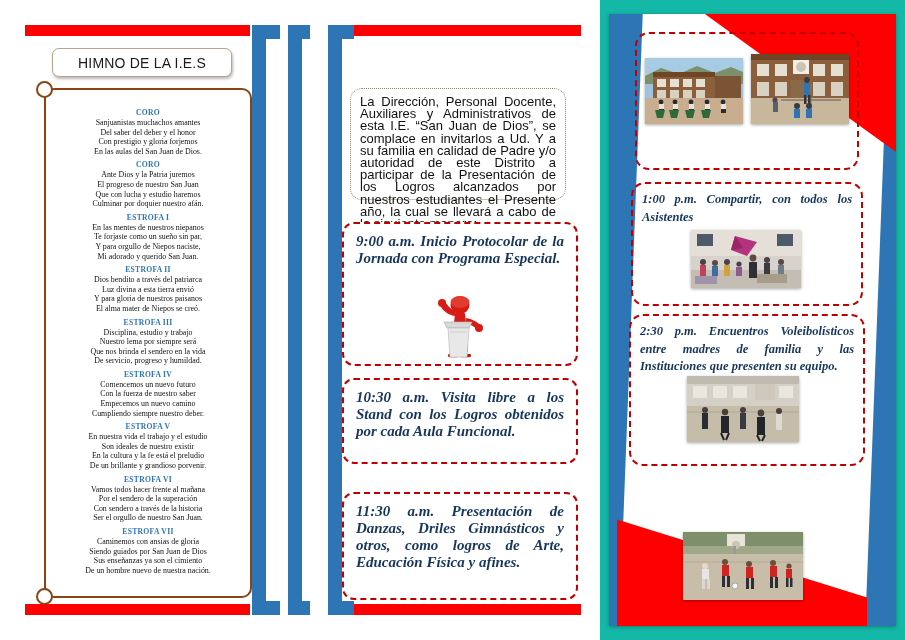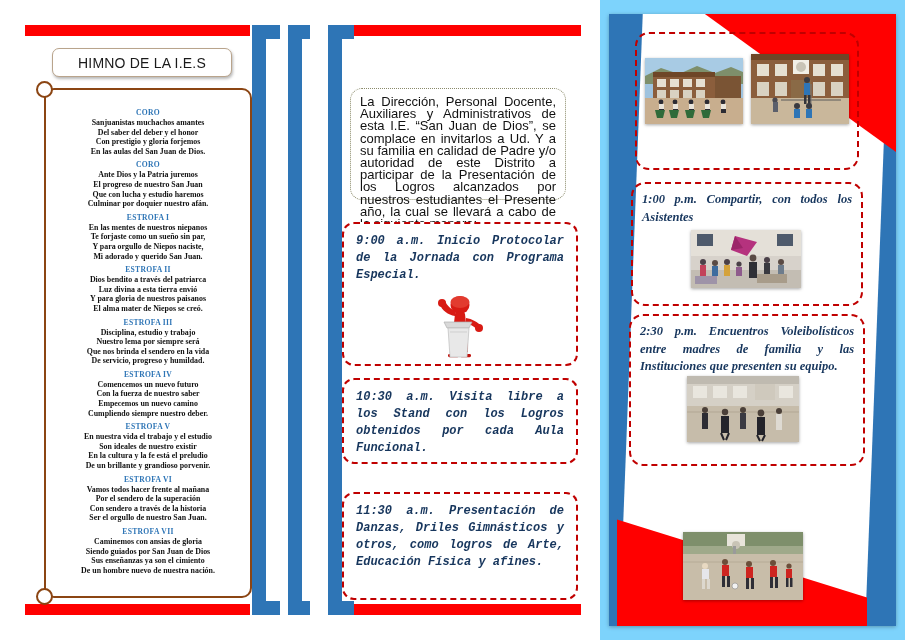--- a/index.html
+++ b/index.html
@@ -28,46 +28,46 @@
   #scroll{position:absolute;left:44px;top:88px;width:204px;height:506px;
           border:2.4px solid #8B4513;border-radius:10px;background:#fff;}
   #scroll:before{content:"";position:absolute;left:-10px;top:-9px;width:13px;height:13px;
           border:2.4px solid #8B4513;border-radius:50%;background:#fff;}
   #scroll:after{content:"";position:absolute;left:-10px;bottom:-9px;width:13px;height:13px;
           border:2.4px solid #8B4513;border-radius:50%;background:#fff;}
   #scroll-inner{position:absolute;left:0;top:12px;width:204px;height:482px;overflow:hidden;}
   #hymn{padding:4px 8px 0;text-align:center;font-family:"Liberation Serif",serif;}
   .hd{color:#2E75B6;font-weight:bold;font-size:7.6px;letter-spacing:.3px;margin:4px 0 1px;}
   .hd.first{margin-top:2px;}
-  .hl{color:#111;font-weight:bold;font-size:7.9px;line-height:9.6px;}
+  .hl{color:#111;font-weight:normal;font-size:7.9px;line-height:9.6px;}
 
   
   #panel-mid{position:absolute;left:310px;top:0;width:290px;height:640px;background:#fff;overflow:hidden;}
   #p2-red-top{left:36px;top:25px;width:235px;height:11px;}
   #p2-red-bot{left:36px;top:604px;width:235px;height:11px;}
   #p2-blue-v{left:18px;top:25px;width:14px;height:590px;}
   #p2-blue-h-t{left:18px;top:25px;width:26px;height:14px;}
   #p2-blue-h-b{left:18px;top:601px;width:26px;height:14px;}
 
   .dashbox{position:absolute;background:#fff;border:2px dashed #C00000;border-radius:12px;}
   #invite-text{left:40px;top:88px;width:216px;height:112px;border-style:dotted;border-color:#8a8a6a;
                border-width:1.8px;padding:7px 9px;box-sizing:border-box;}
   #invite-text p{margin:0;font-size:13px;line-height:12.2px;color:#111;text-align:justify;}
 
   #sched1{left:32px;top:222px;width:232px;height:140px;}
   #sched2{left:32px;top:378px;width:232px;height:82px;}
   #sched3{left:32px;top:492px;width:232px;height:104px;}
-  .schedtxt{font-family:Liberation Mono, monospace;font-style:italic;font-weight:bold;
-            color:#17365D;font-size:12px;line-height:17px;text-align:justify;padding:9px 12px 0;}
+  .schedtxt{font-family:Liberation Serif, serif;font-style:italic;font-weight:bold;
+            color:#17365D;font-size:15px;line-height:17px;text-align:justify;padding:9px 12px 0;}
 
   
   #podium-art{position:absolute;left:70px;top:68px;width:92px;height:66px;}
 
   
-  #panel-right{position:absolute;left:600px;top:0;width:305px;height:640px;background:#7dd3fc;overflow:hidden;}
+  #panel-right{position:absolute;left:600px;top:0;width:305px;height:640px;background:#14b8a6;overflow:hidden;}
   #p3-card{position:absolute;left:9px;top:14px;width:287px;height:612px;background:#fff;
            box-shadow:0 1px 4px rgba(0,0,0,.3);overflow:hidden;}
   #p3-blue-left{position:absolute;left:0;top:0;width:46px;height:612px;background:#2E75B6;}
   #p3-blue-right{position:absolute;right:0;top:0;width:42px;height:612px;background:#2E75B6;}
   #p3-white{position:absolute;left:22px;top:0;width:246px;height:612px;background:#fff;
             transform:skewX(-2.2deg);}
   #p3-red-top{position:absolute;right:0;top:0;width:245px;height:150px;background:#FF0000;
               clip-path:polygon(22% 0,100% 0,100% 92%,100% 92%);}
   #p3-red-bot{position:absolute;left:8px;bottom:0;width:250px;height:130px;background:#FF0000;
               clip-path:polygon(0 18%,100% 78%,100% 100%,0 100%);}

